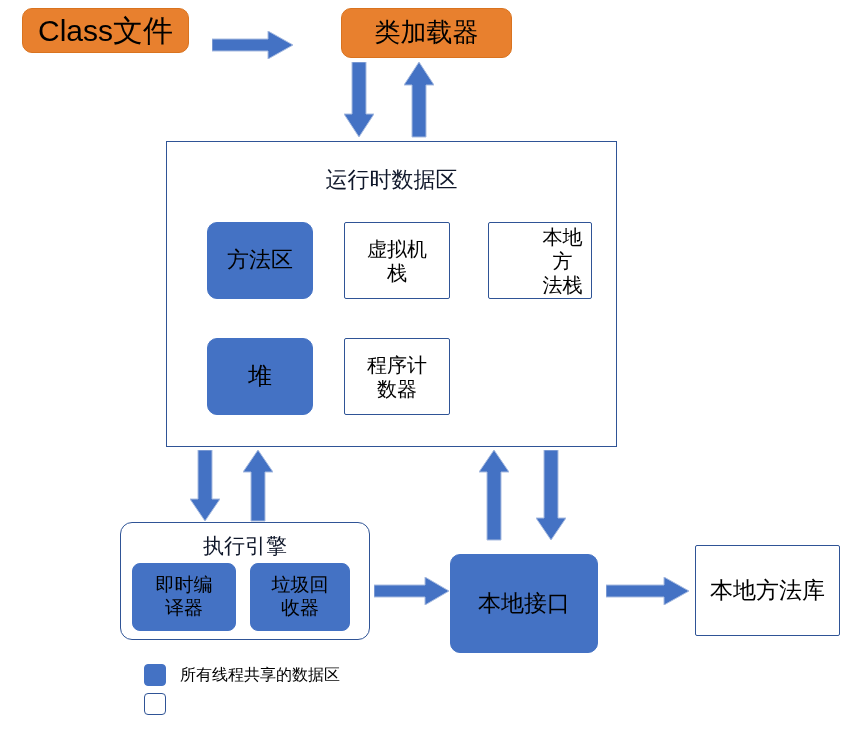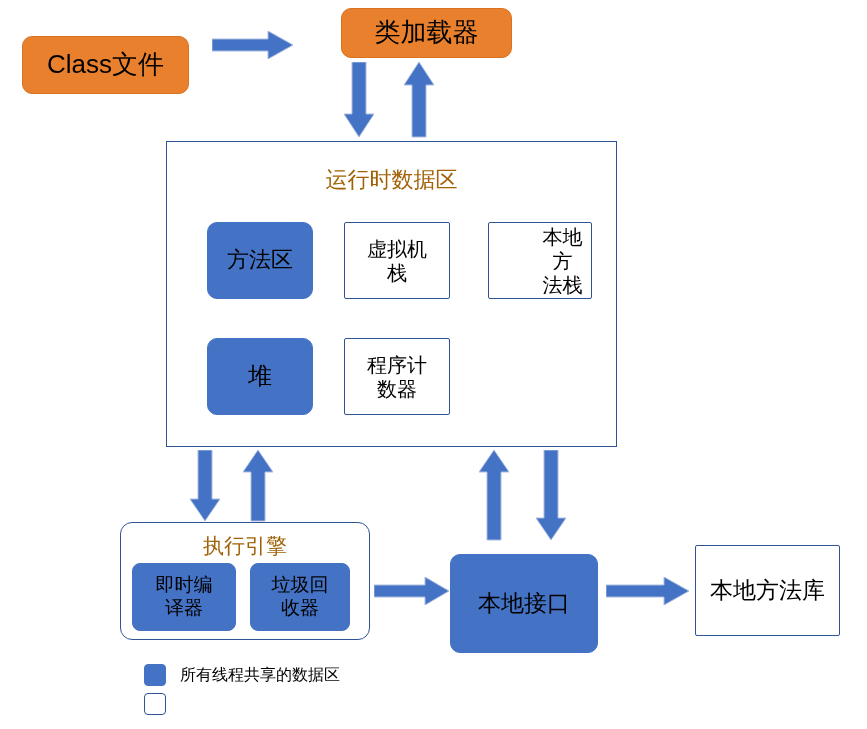--- a/index.html
+++ b/index.html
@@ -48,21 +48,21 @@
     background: #ffffff;
     border: 1.5px solid #2F5496;
     border-radius: 0;
     display: block;
   }
   .container-title {
     position: absolute;
     left: 0;
     right: 0;
     text-align: center;
-    color: #a16207;
+    color: #0f172a;
   }
   .arrow {
     position: absolute;
   }
   .arrow svg { display: block; }
   .legend-row {
     position: absolute;
     display: flex;
     align-items: flex-end;
   }
@@ -75,21 +75,21 @@
   }
   .legend-swatch.filled { background: #4472C4; border: 1px solid #4472C4; }
   .legend-swatch.hollow { background: #ffffff; border: 1.5px solid #2F5496; }
   .legend-label { color: #000000; font-size: 16px; white-space: nowrap; }
 </style>
 </head>
 <body>
 
 <div id="canvas">
 
-  <div class="node n-orange" style="left:22px; top:8px; width:167px; height:58px; font-size:26px;margin-top:28px;">
+  <div class="node n-orange" style="left:22px; top:8px; width:167px; height:45px; font-size:30px;">
     <span>Class文件</span>
   </div>
 
   <div class="arrow" style="left:212px; top:31px; width:82px; height:28px;">
     <svg width="82" height="28" viewBox="0 0 82 28">
       <path d="M0 8 L56 8 L56 0 L81 14 L56 28 L56 20 L0 20 Z" fill="#4472C4" stroke="#A9BCE0" stroke-width="1"></path>
     </svg>
   </div>
 
   <div class="node n-orange" style="left:307px; top:8px; width:171px; height:50px; font-size:26px;margin-left:34px;">

